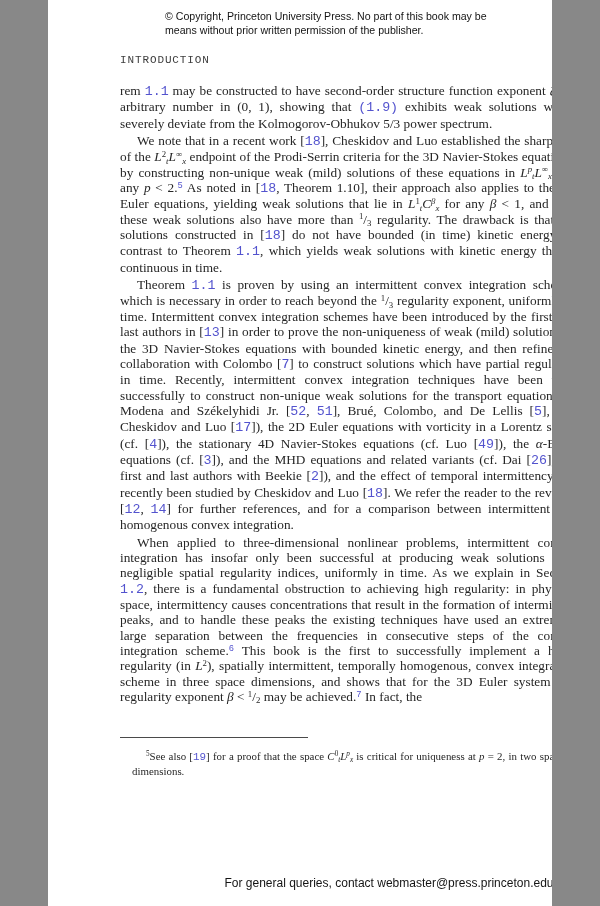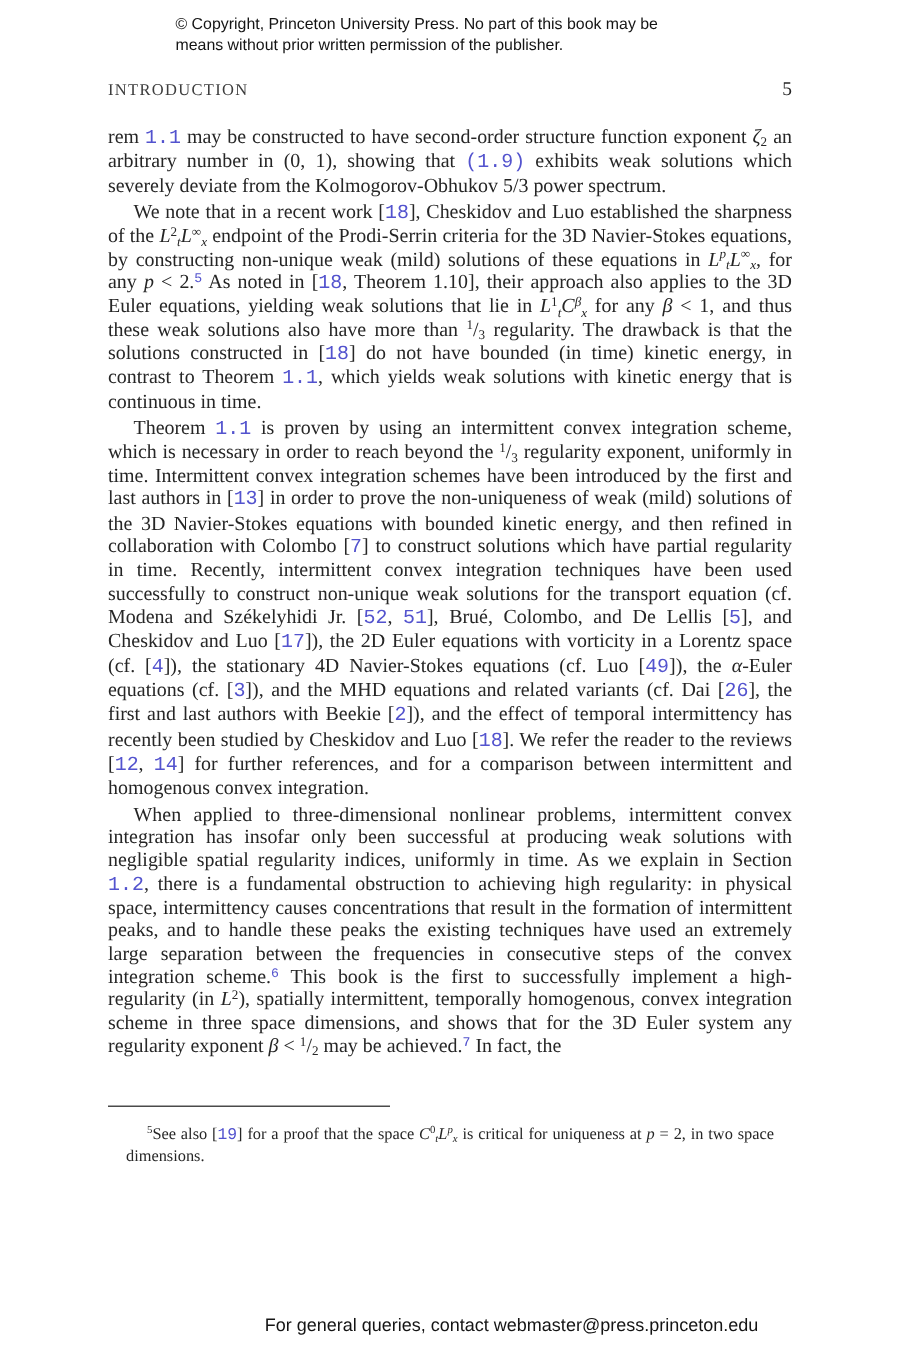--- a/index.html
+++ b/index.html
@@ -1,31 +1,31 @@
 <!DOCTYPE html>
 <html><head>
 <meta charset="utf-8">
 <style>
   html,body{margin:0;padding:0;background:#888;}
   .page{
-    width:600px;height:906px;background:#ffffff;position:relative;
+    width:504px;height:906px;background:#ffffff;position:relative;
     margin:0 auto;overflow:hidden;
     font-family:"Liberation Serif", serif;color:#262626;
   }
   .copyright{
     position:absolute;top:9px;left:117px;width:330px;
     font-family:"Liberation Sans", sans-serif;
     font-size:10.6px;line-height:14px;color:#141414;text-align:left;
   }
   .runhead{
     position:absolute;top:51px;left:72px;width:456px;
     display:flex;justify-content:space-between;align-items:baseline;
   }
   .runhead .title{
-    font-family:Liberation Serif, serif;font-size:11px;
+    font-family:Liberation Mono, monospace;font-size:11px;
     letter-spacing:0.08em;color:#3d3d3d;
   }
   .runhead .pageno{
     font-family:"Liberation Serif", serif;font-size:13px;color:#262626;
   }
   .body-text{
     position:absolute;top:83px;left:72px;width:456px;
     font-size:13.3px;line-height:15.35px;text-align:justify;
     color:#262626;
   }

